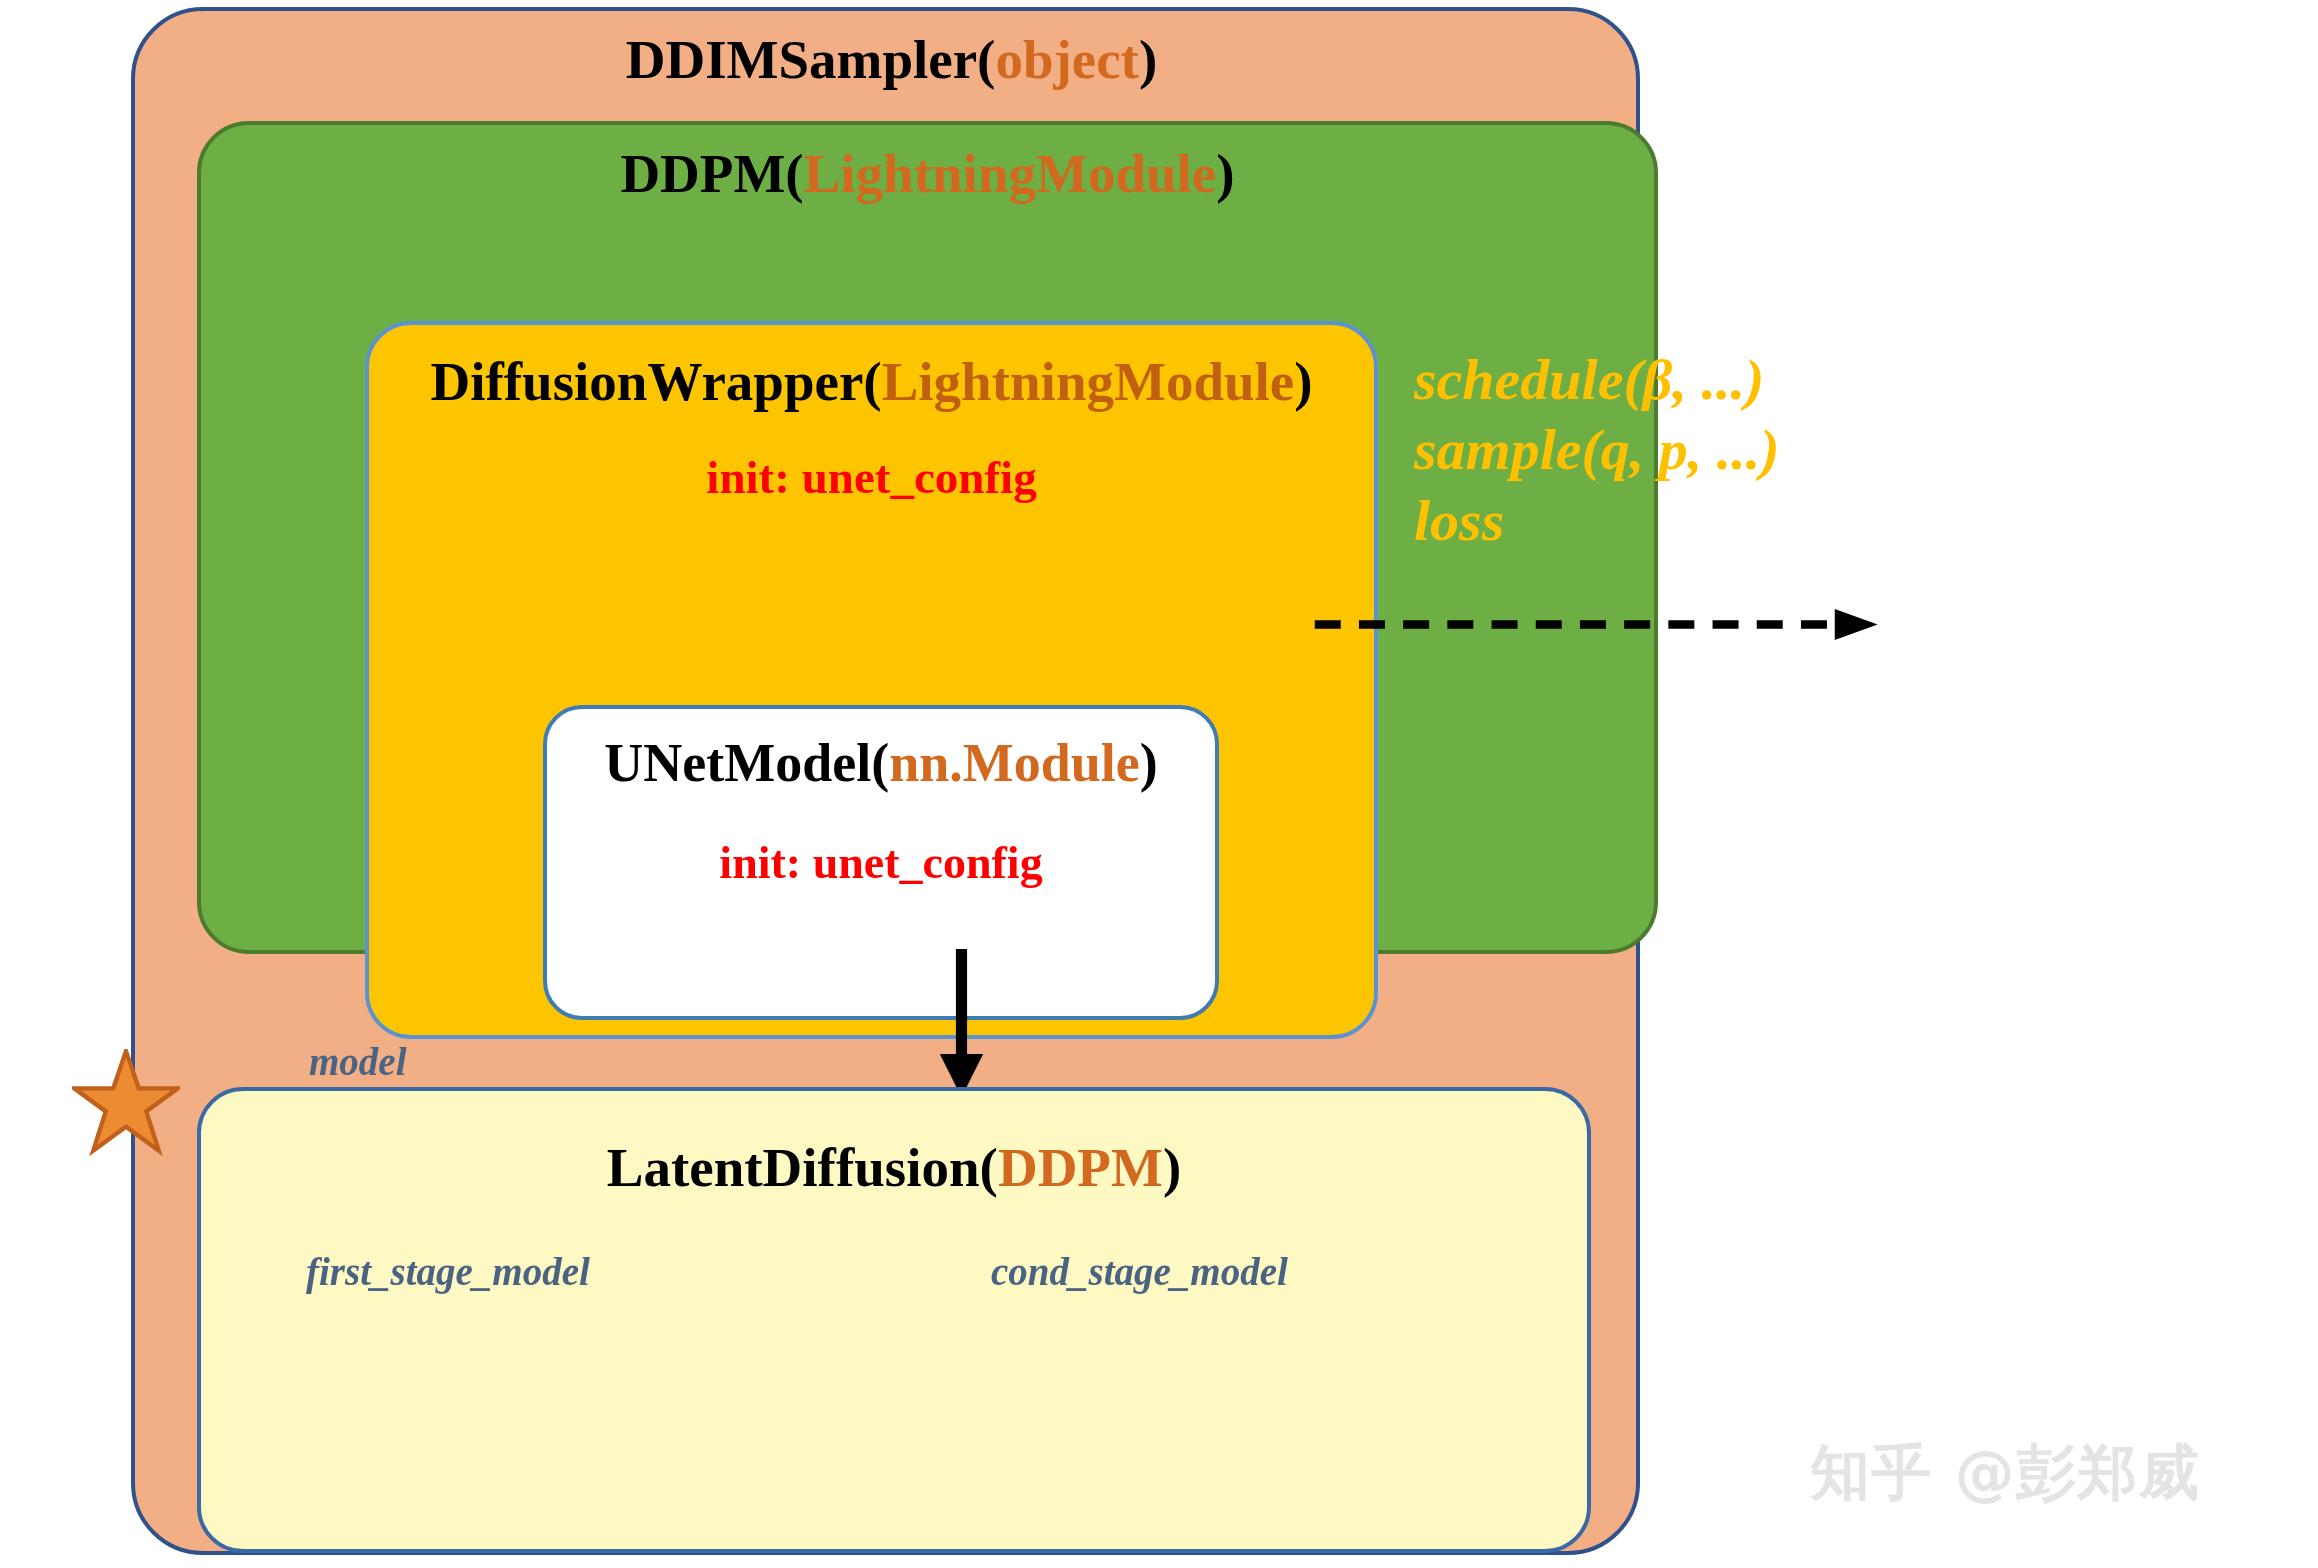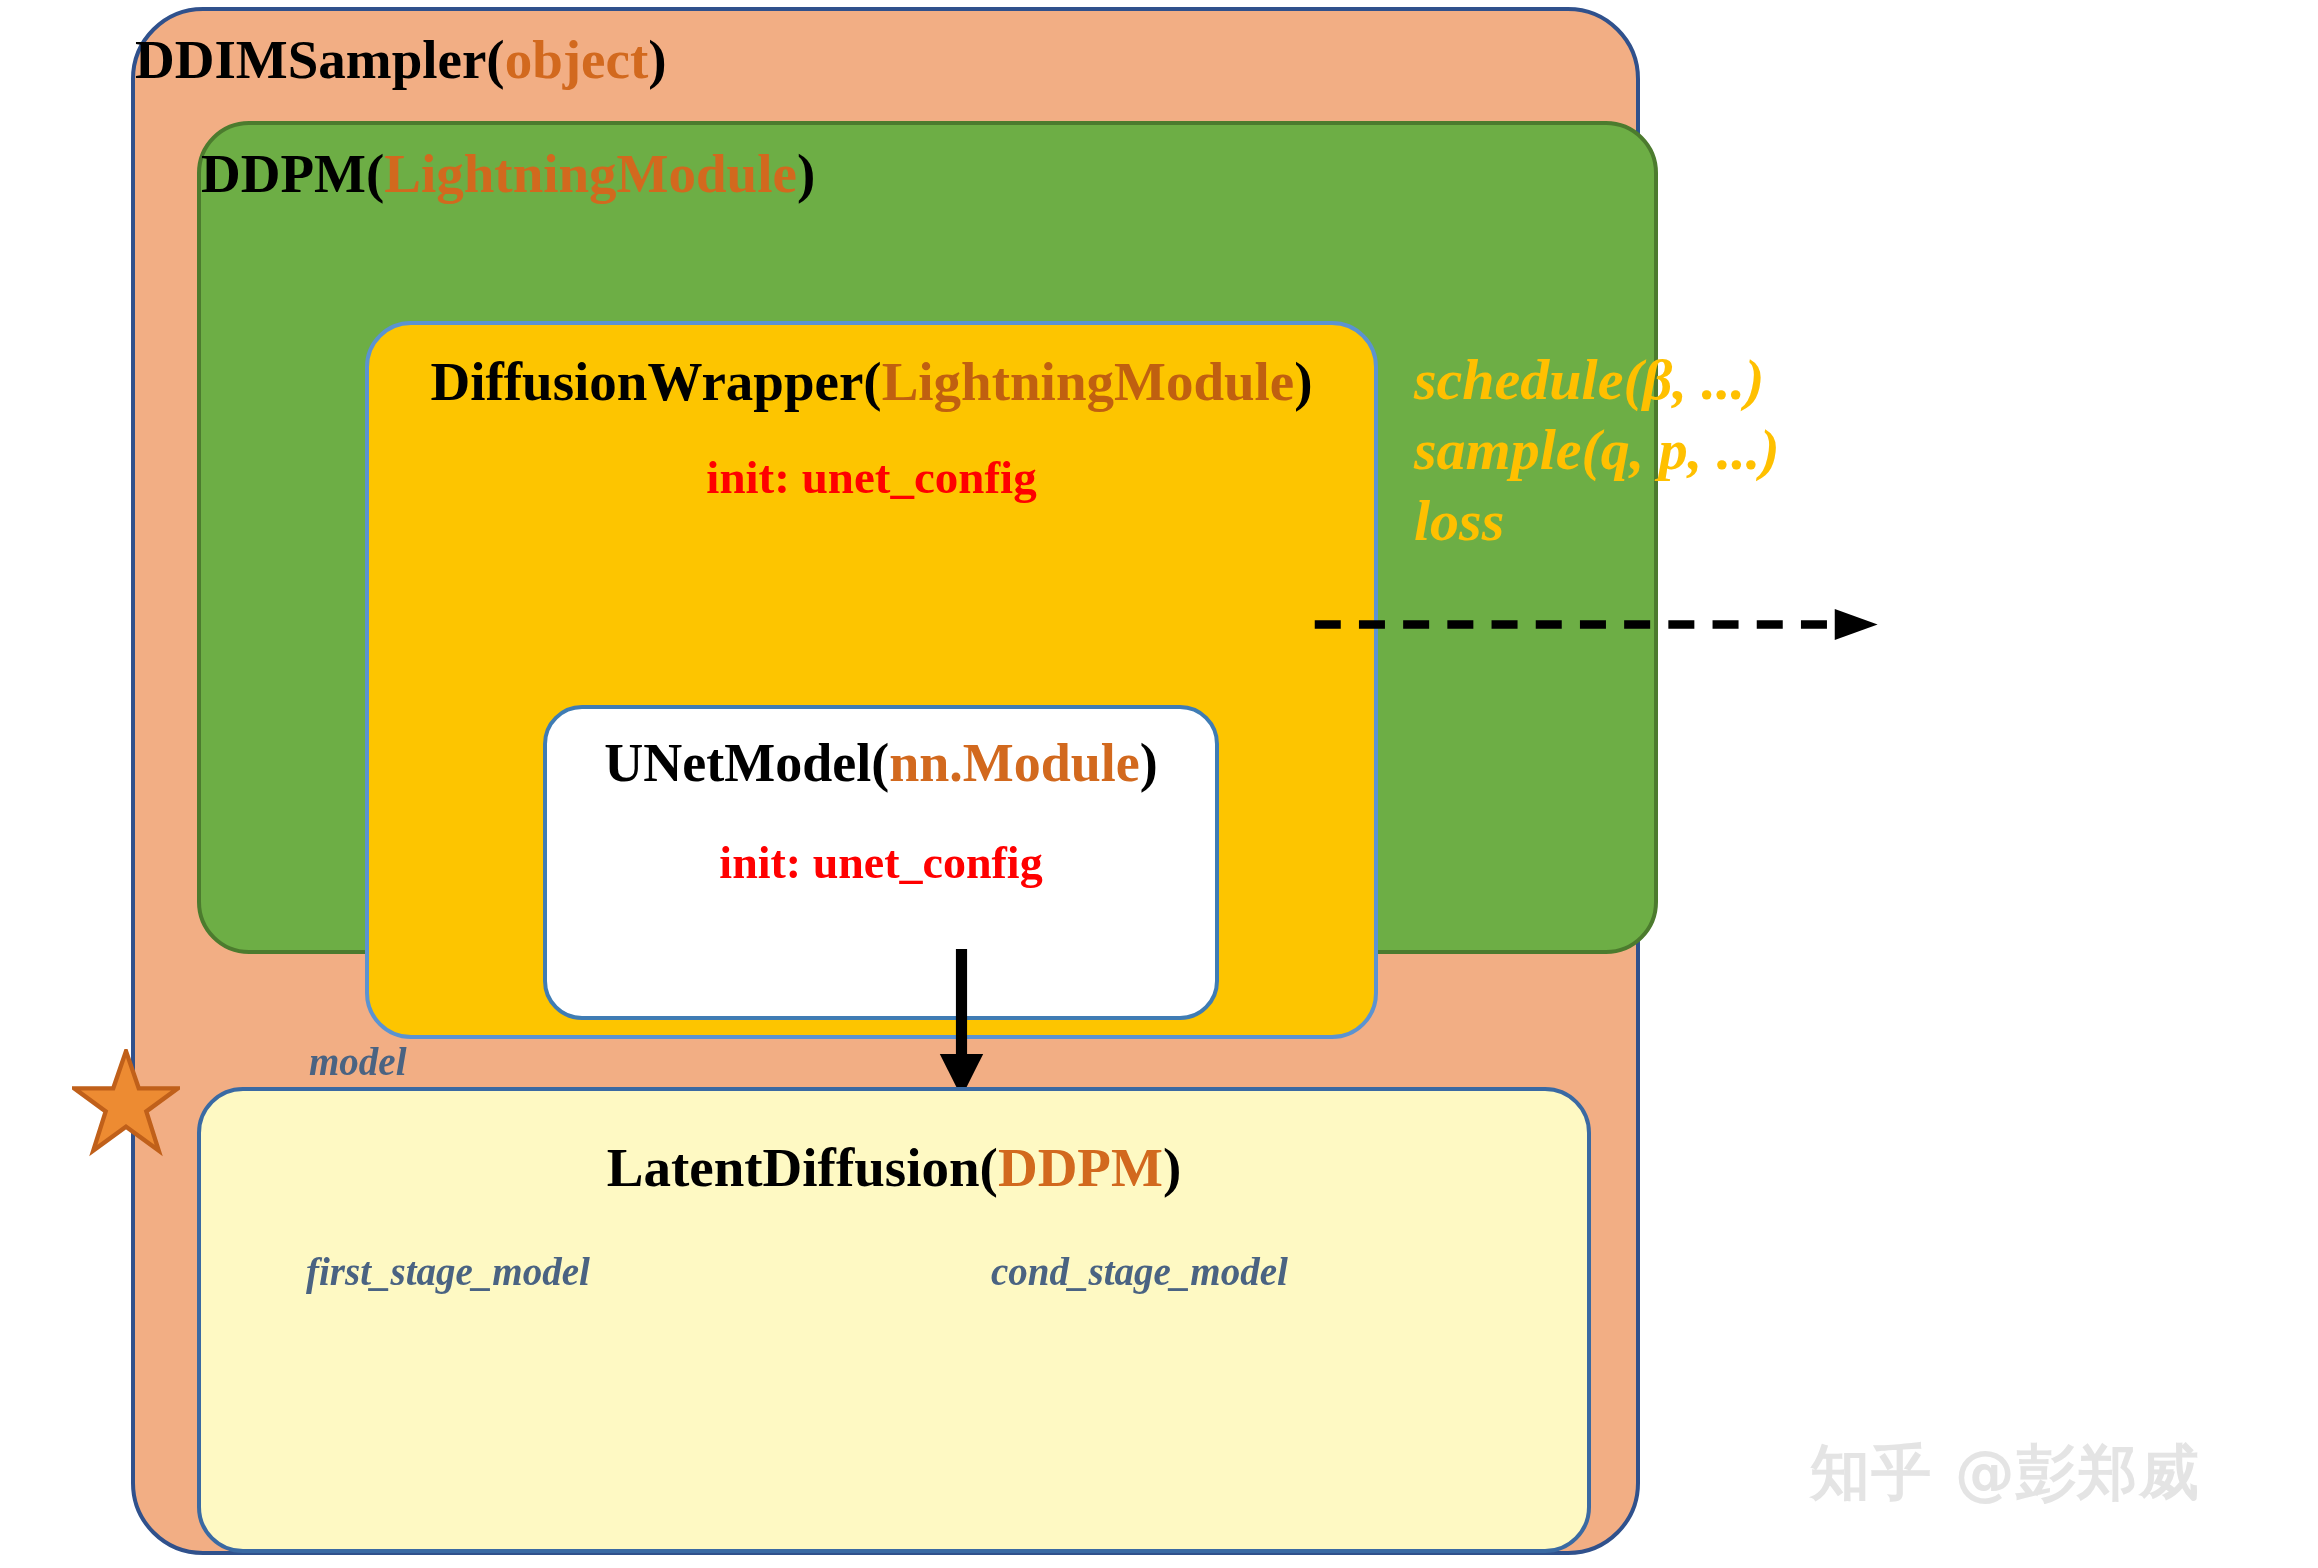--- a/index.html
+++ b/index.html
@@ -79,22 +79,22 @@
   .title {
     position: absolute;
     font-weight: bold;
     color: #000000;
     white-space: nowrap;
     line-height: 1;
   }
   .title .accent { color: #D2691E; }
   .title .accent-dark { color: #C06010; }
 
-  .t-ddim   { left: 0; right: 0; top: 21px;  font-size: 55px; }
-  .t-ddpm   { left: 0; right: 0; top: 21.6px;  font-size: 55px; }
+  .t-ddim   { left: 12px; right: 0; top: 21px;  text-align: center; font-size: 55px; }
+  .t-ddpm   { left: 0; right: 0; top: 21.6px;  text-align: center; font-size: 55px; }
   .t-wrap   { left: 0; right: 0; top: 29.5px;  text-align: center; font-size: 55px; }
   .t-unet   { left: 0; right: 0; top: 27.5px;  text-align: center; font-size: 54px; }
   .t-latent { left: 0; right: 0; top: 49px;  text-align: center; font-size: 55px; }
 
   .init-red {
     position: absolute;
     font-weight: bold;
     color: #FF0000;
     white-space: nowrap;
     text-align: center;

